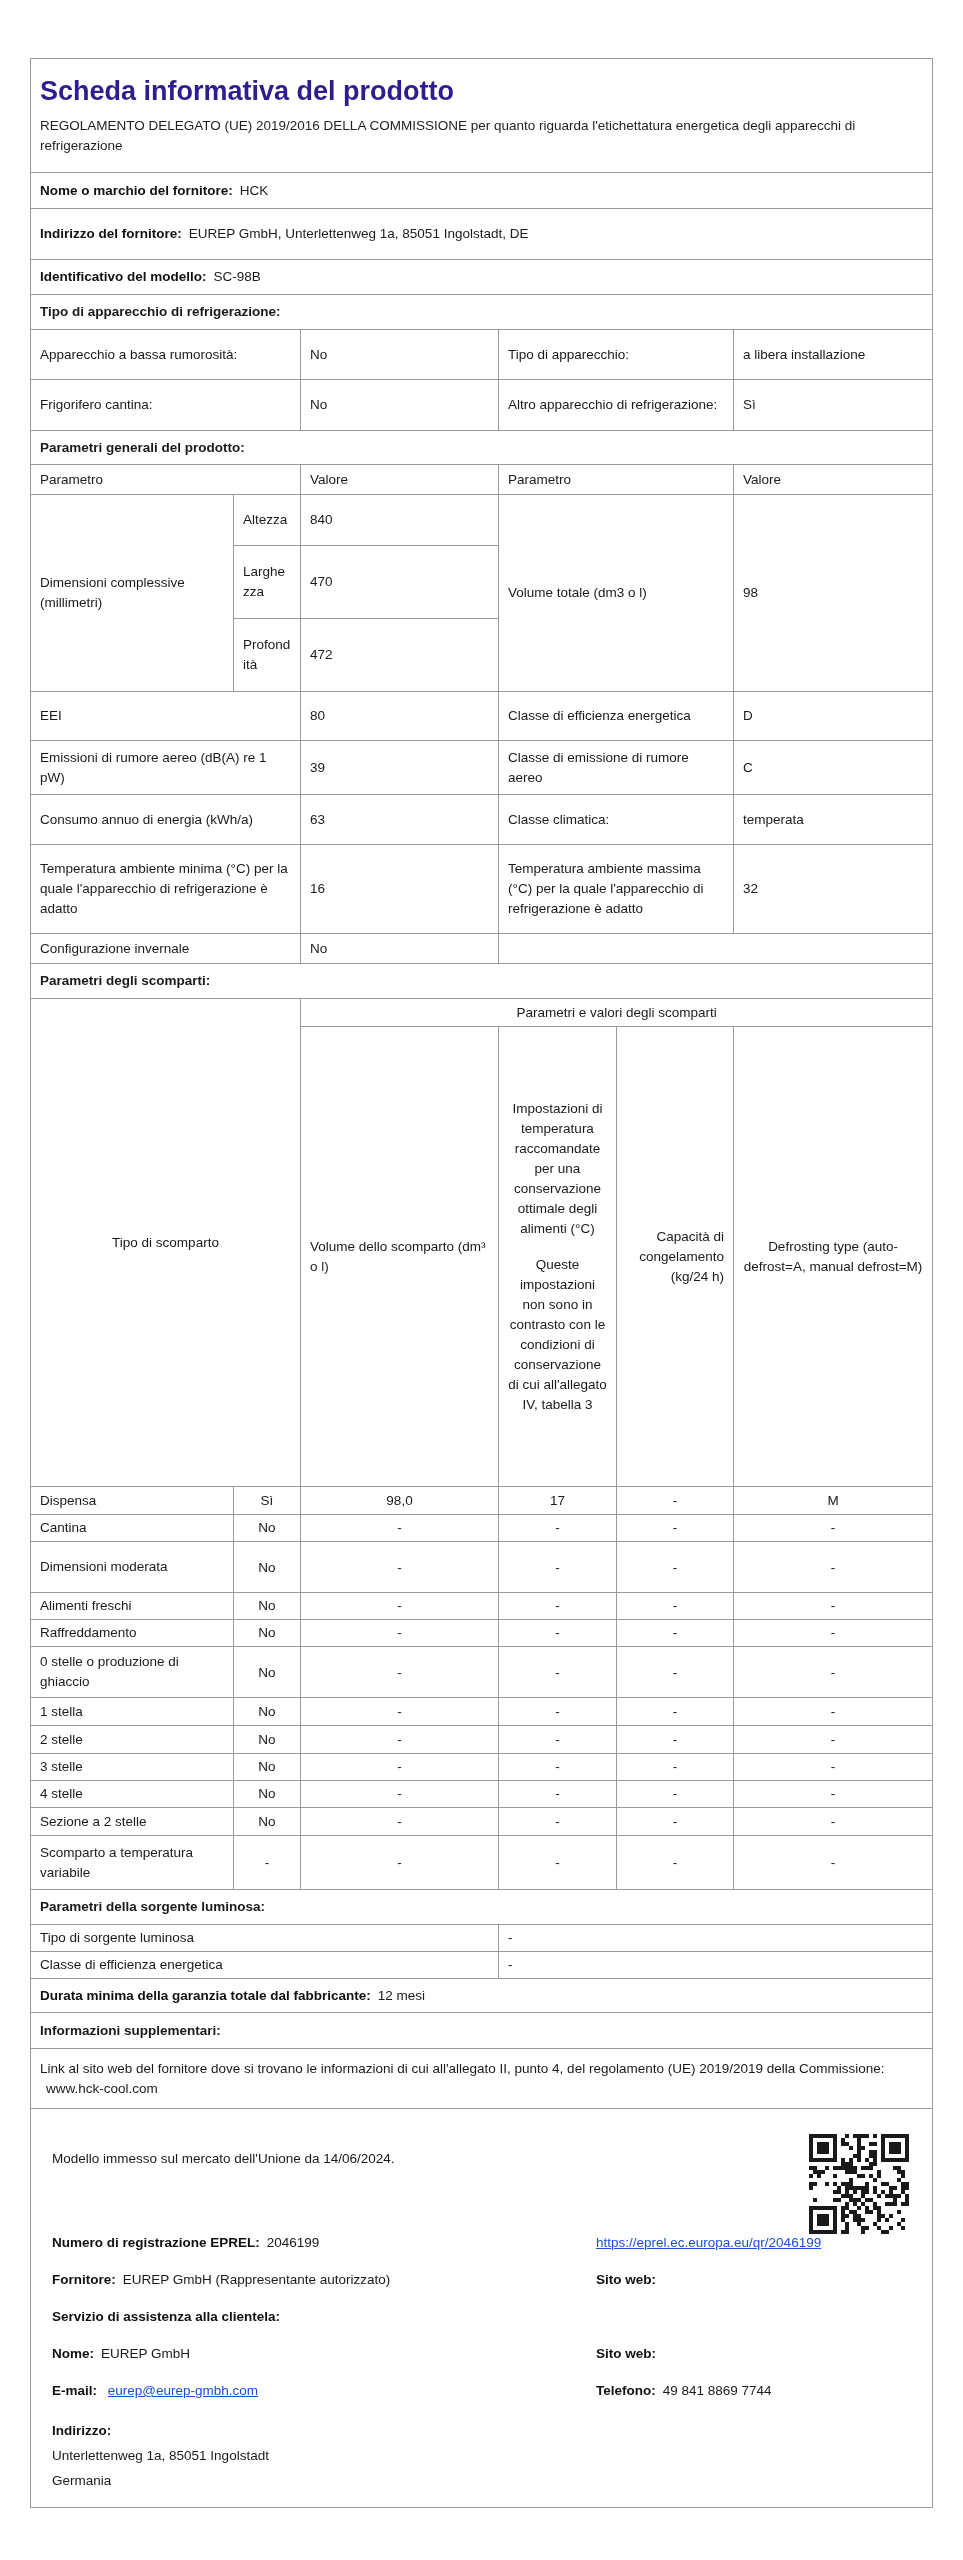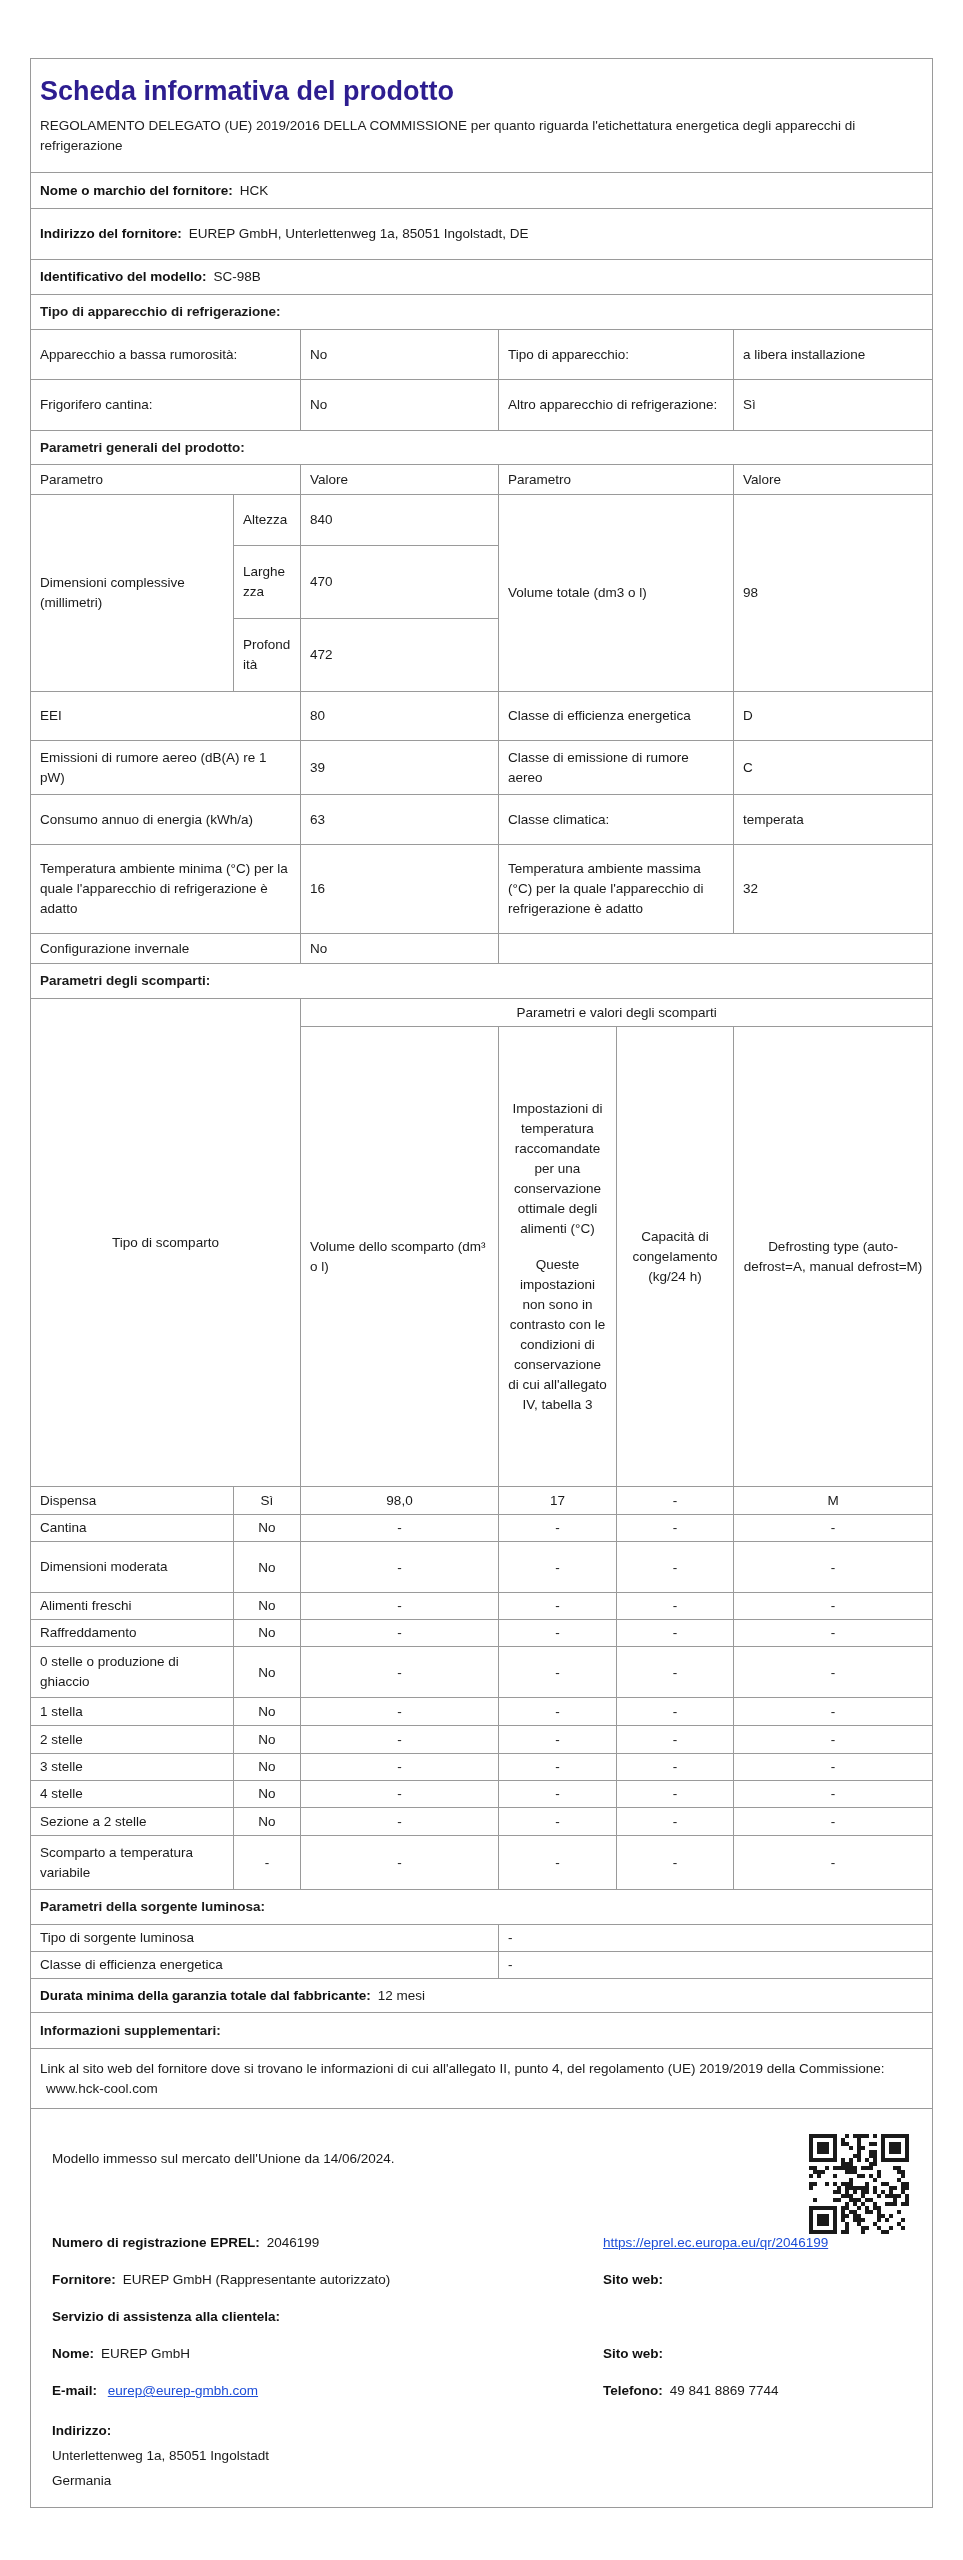--- a/index.html
+++ b/index.html
@@ -9,31 +9,31 @@
   .title-cell{padding:12px 12px 10px 12px;}
   .doc-title{font-size:27px;line-height:32px;font-weight:700;color:#2d1d90;}
   .doc-sub{margin-top:9px;color:#1f1f1f;}
   b,.b{font-weight:700;color:#111;}
   .lv .val{margin-left:7px;font-weight:400;}
   .sec{font-weight:700;}
   .cen{text-align:center;}
   .top{vertical-align:top;}
   .ch-type{vertical-align:top;text-align:center;padding-top:122px;}
   .ch-vol{vertical-align:top;text-align:left;padding-top:80px;}
-  .ch-cap{vertical-align:top;text-align:center;padding-top:60px;}
+  .ch-cap{vertical-align:top;text-align:right;padding-top:60px;}
   .ch-def{vertical-align:top;text-align:center;padding-top:68px;}
   .ch-temp{vertical-align:top;text-align:center;padding-top:10px;}
   .ch-temp .p2{margin-top:16px;}
   .group-head{text-align:center;}
   a.link{color:#1d4ed8;text-decoration:underline;}
   .plain-link{color:#1a1a1a;text-decoration:none;}
   .bottom-cell{position:relative;padding:0;vertical-align:top;}
   .bc-inner{margin:0 12px;}
   .market{margin-top:26px;}
-  .bc-grid{display:grid;grid-template-columns:536px 1fr;column-gap:15px;}
+  .bc-grid{display:grid;grid-template-columns:536px 1fr;column-gap:8px;}
   .bc-row{margin-bottom:17px;}
   .addr-line{line-height:25px;}
   .qr-box{position:absolute;top:22px;right:20px;width:106px;height:106px;}
   .spacer64{height:64px;}
 </style>
 </head>
 <body>
 
 <table class="sheet">
   <colgroup>

